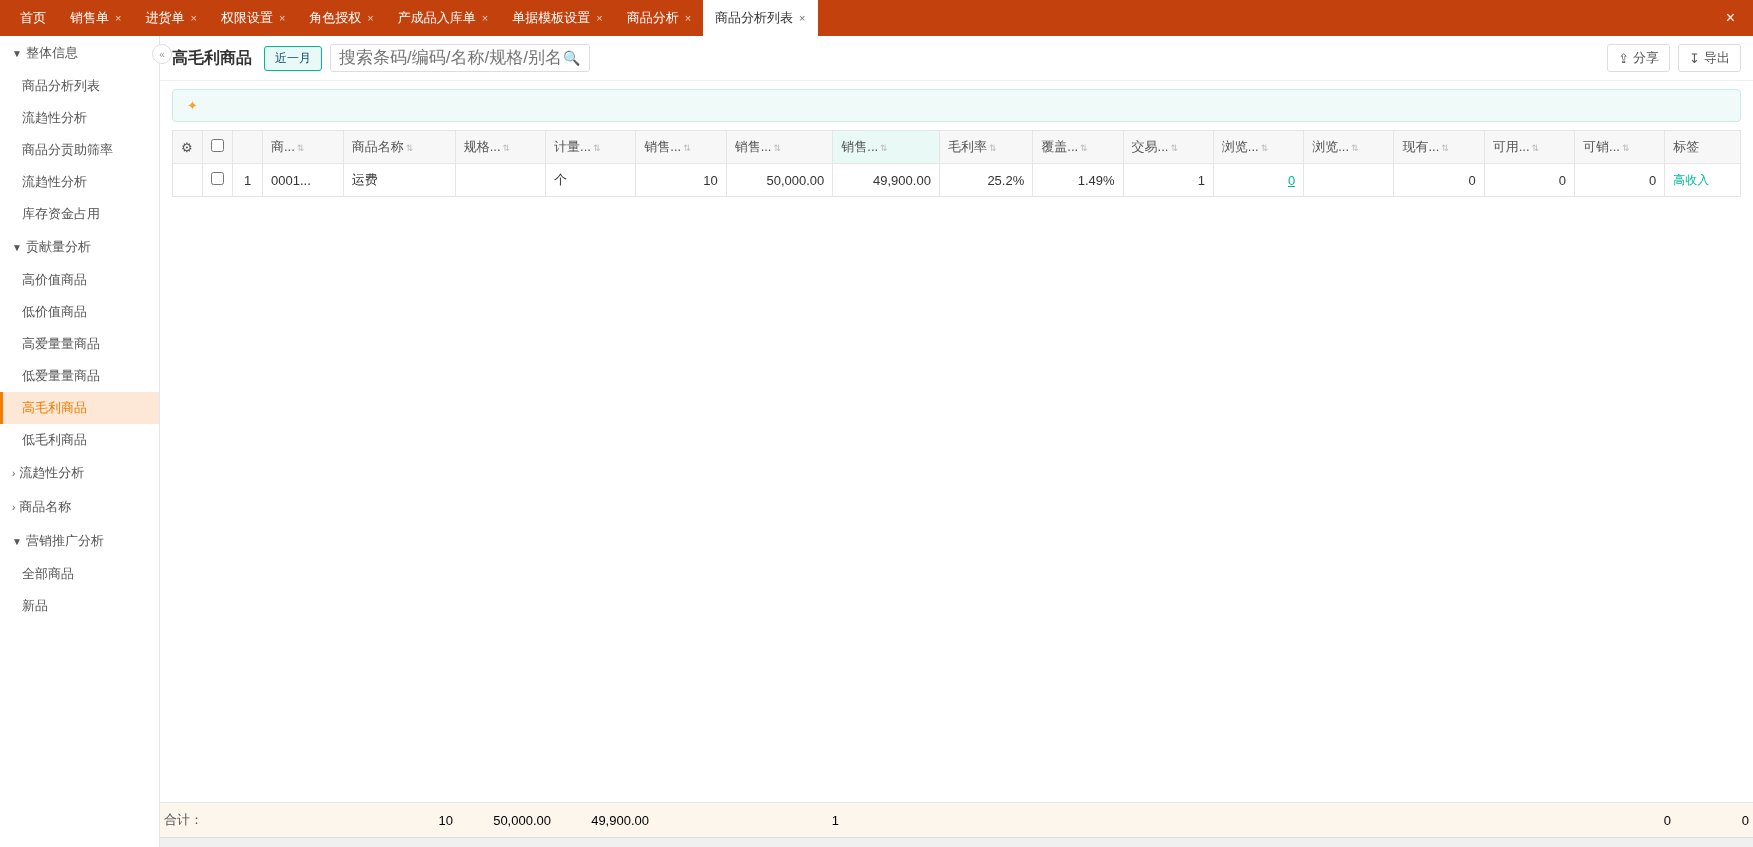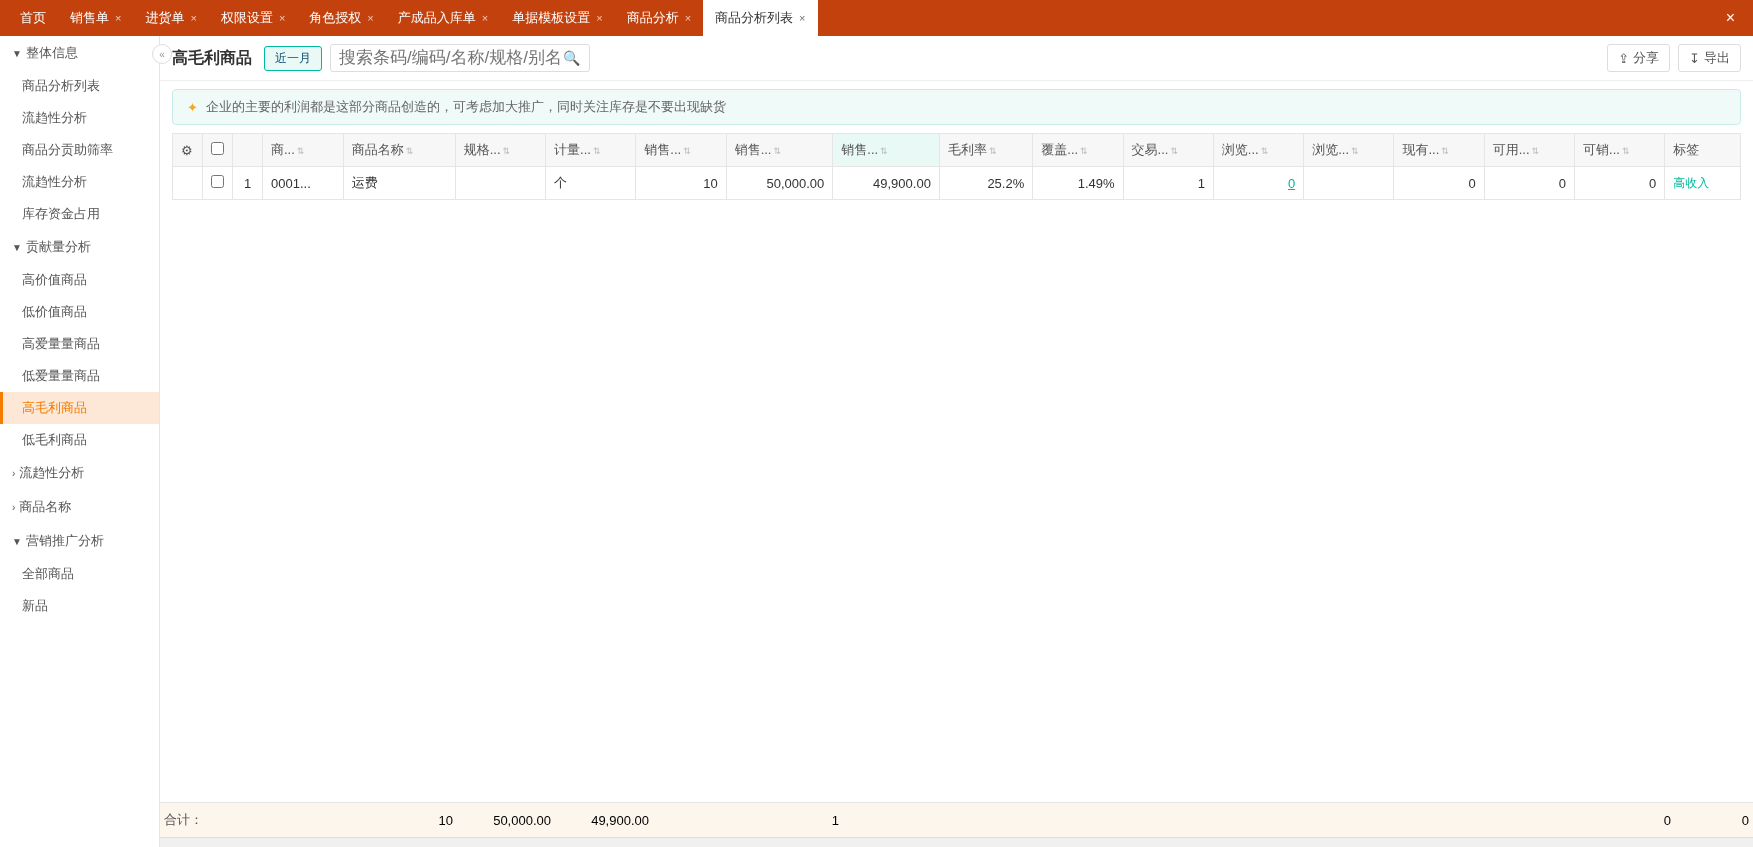--- a/index.html
+++ b/index.html
@@ -373,21 +373,20 @@
         <span>分享</span>
       </div>
       <div class="action-btn">
         <span style="margin-right:4px;">↧</span>
         <span>导出</span>
       </div>
     </div>
 
     <div class="info-bar">
       <span class="info-icon">✦</span>
-      <span style="color:#666;">企业的主要的利润都是这部分商品创造的，可考虑加大推广，同时关注库存是不要出现缺货</span>
     </div>
 
     <div class="table-wrapper">
       <table>
         <thead>
           <tr>
             <th style="width:30px;">
               <span>⚙</span>
             </th>
             <th style="width:28px;">

